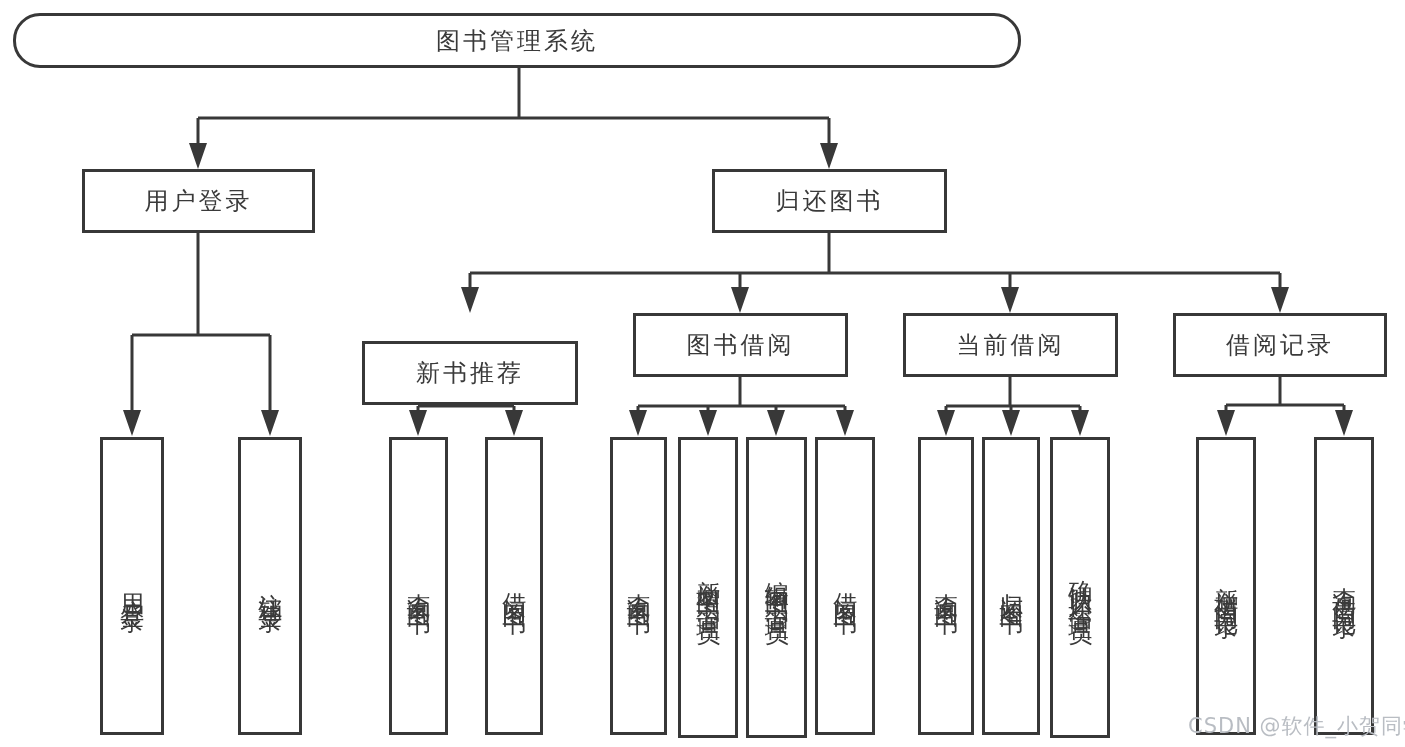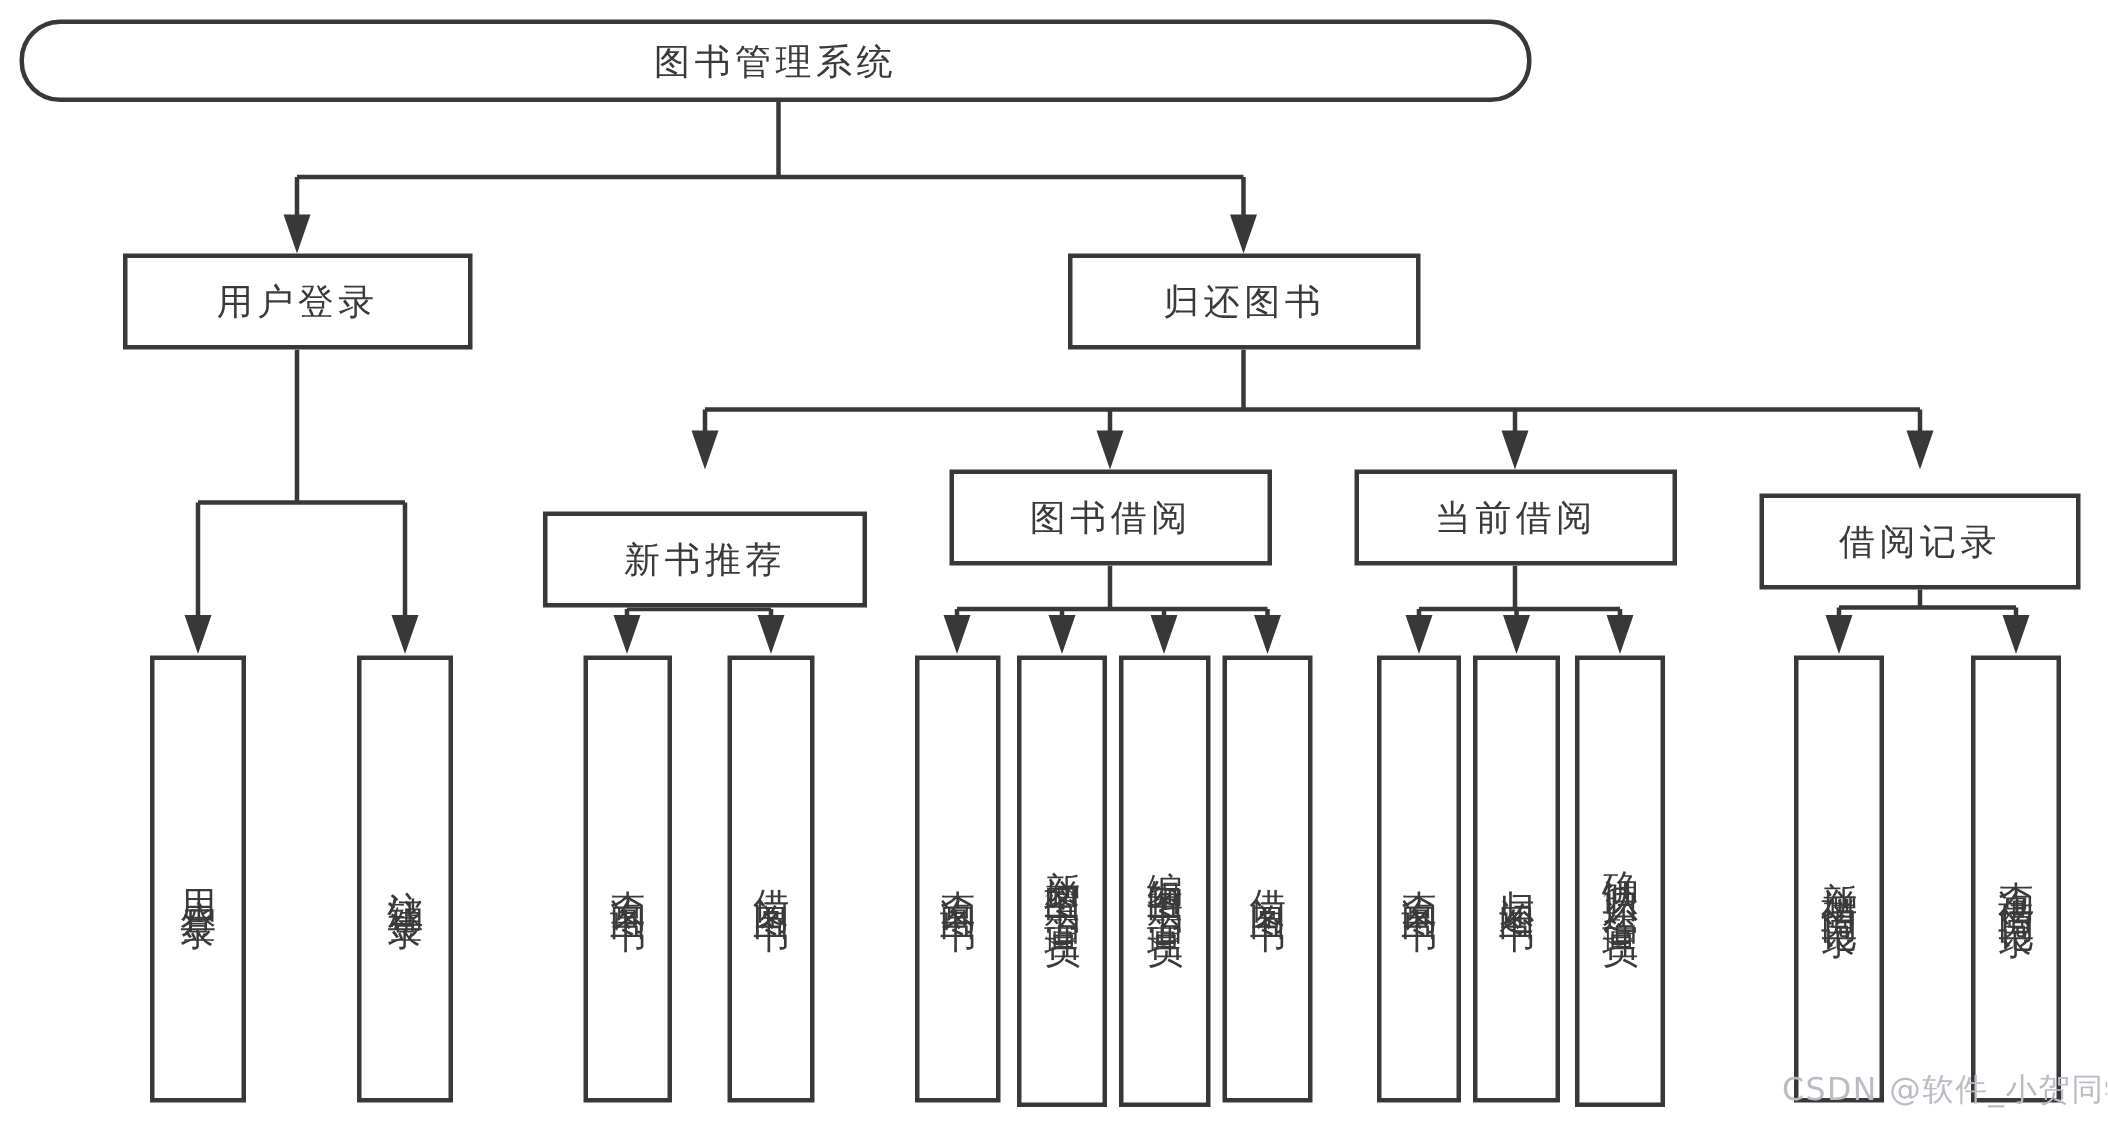--- a/index.html
+++ b/index.html
@@ -47,21 +47,21 @@
     letter-spacing: 6px;
     color: var(--text);
   }
   
   .n-root            { left: 13px;   top: 13px;  width: 1008px; height: 55px; border-radius: 27px; }
   .n-user-login      { left: 82px;   top: 169px; width: 233px;  height: 64px; }
   .n-book-mgmt       { left: 712px;  top: 169px; width: 235px;  height: 64px; }
   .n-new-book        { left: 362px;  top: 313px; width: 216px;  height: 64px; margin-top: 28px; }
   .n-book-borrow     { left: 633px;  top: 313px; width: 215px;  height: 64px; }
   .n-current-borrow  { left: 903px;  top: 313px; width: 215px;  height: 64px; }
-  .n-borrow-records  { left: 1173px; top: 313px; width: 214px;  height: 64px; margin-top: 16px; }
+  .n-borrow-records  { left: 1173px; top: 313px; width: 214px;  height: 64px; }
   .l-g1a { left: 100px;  top: 437px; width: 64px; height: 298px; }
   .l-g1b { left: 238px;  top: 437px; width: 64px; height: 298px; }
   .l-g2a { left: 389px;  top: 437px; width: 59px; height: 298px; }
   .l-g2b { left: 485px;  top: 437px; width: 58px; height: 298px; }
   .l-g3a { left: 610px;  top: 437px; width: 57px; height: 298px; }
   .l-g3b { left: 678px;  top: 437px; width: 60px; height: 301px; }
   .l-g3c { left: 746px;  top: 437px; width: 61px; height: 301px; }
   .l-g3d { left: 815px;  top: 437px; width: 60px; height: 298px; }
   .l-g4a { left: 918px;  top: 437px; width: 56px; height: 298px; }
   .l-g4b { left: 982px;  top: 437px; width: 58px; height: 298px; }

